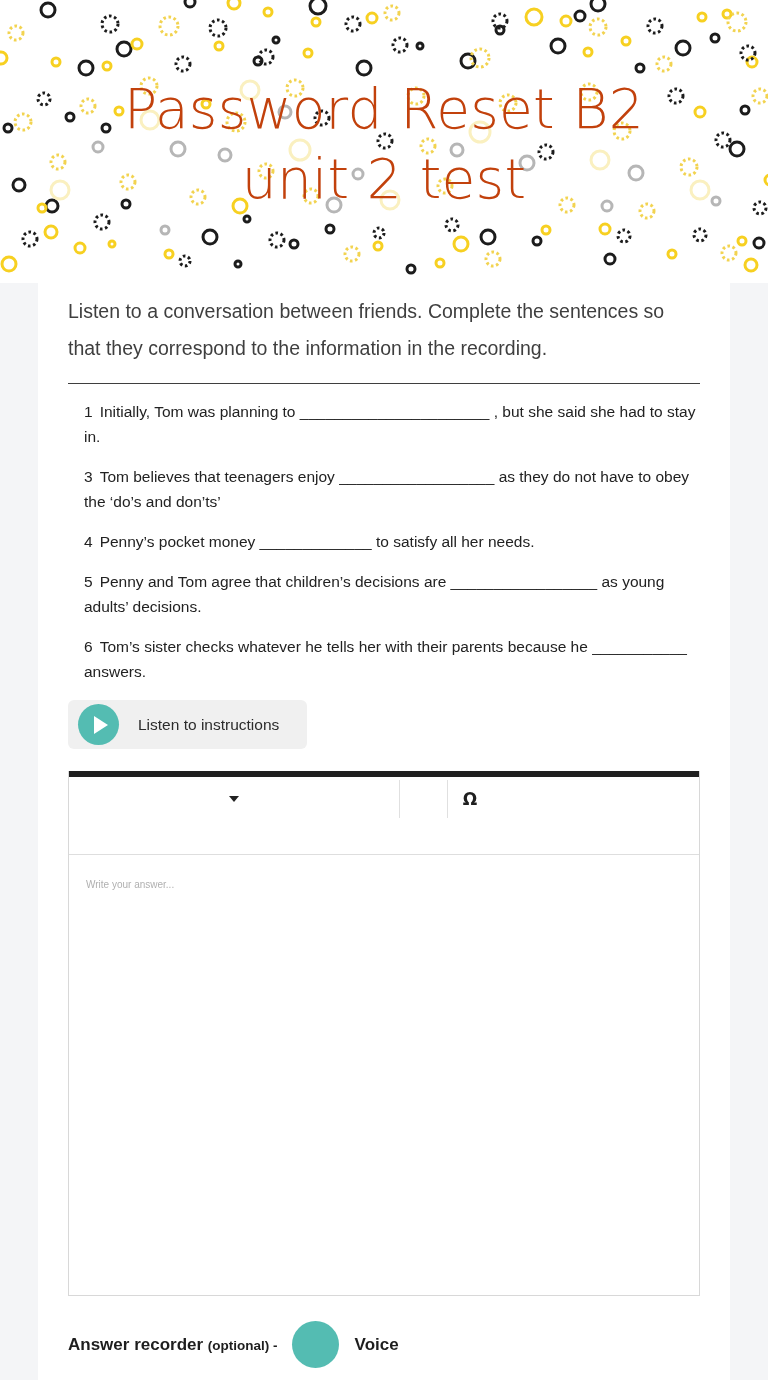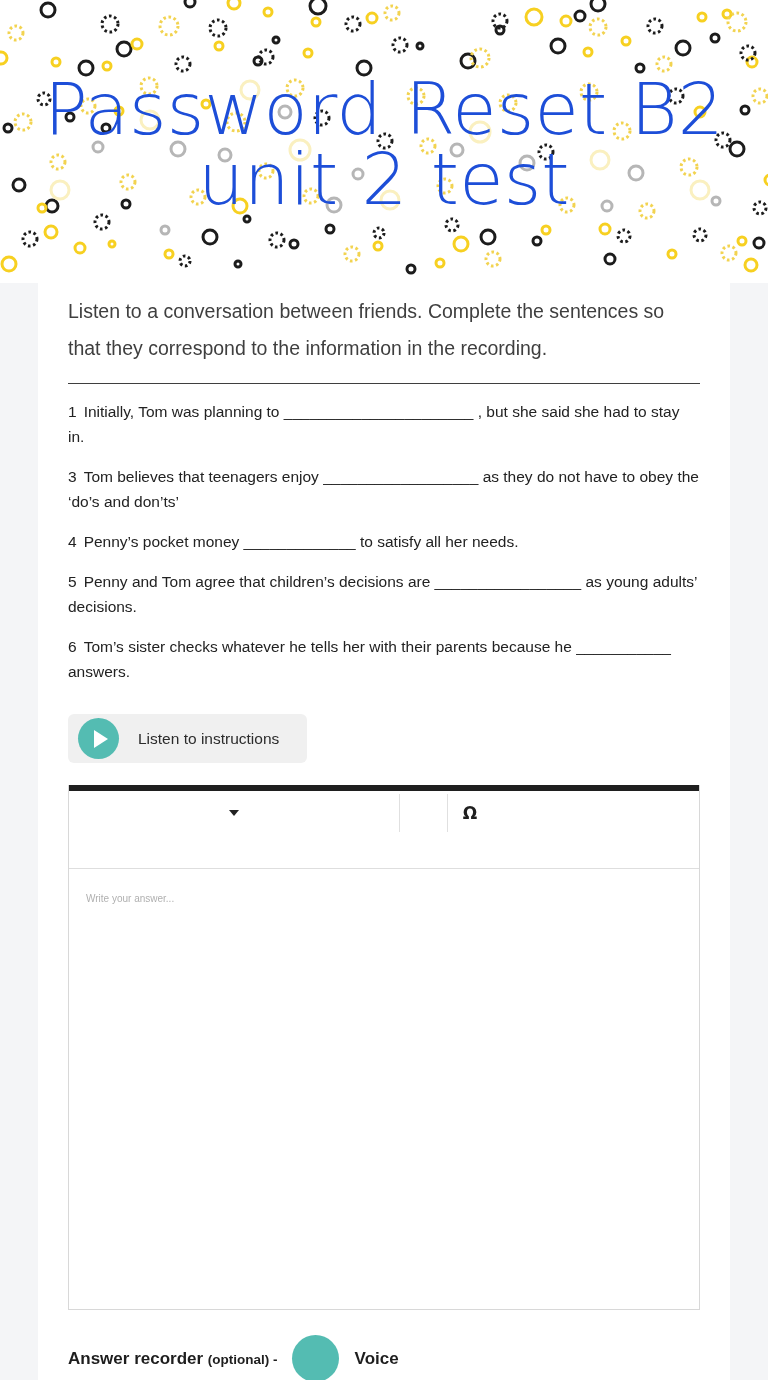--- a/index.html
+++ b/index.html
@@ -23,23 +23,23 @@
   .header-pattern {
     position: absolute; inset: 0;
     width: 768px; height: 290px;
   }
   .header-title {
     position: absolute;
     left: 0; right: 0; top: 74px;
     text-align: center;
     font-family: "DejaVu Sans", sans-serif;
     font-weight: 300;
-    font-size: 72px;
+    font-size: 55px;
     line-height: 70px;
-    color: #1d4ed8;
+    color: #c2410c;
     letter-spacing: 0.2px;
     z-index: 3;
     white-space: pre-line;
   }
 
   
   .card {
     position: absolute;
     left: 38px; top: 283px;
     width: 692px;
@@ -61,27 +61,27 @@
   .divider {
     margin: 16px 0 0 0;
     border: 0;
     border-top: 1.4px solid #3f3f3f;
   }
 
   .question {
     font-size: 15.5px;
     line-height: 25px;
     color: #222222;
-    margin: 15px 0 0 0;
+    margin: 15px 0 0 16px;
   }
   .question .qnum { margin-right: 7px; }
 
   
   .listen-btn {
-    margin-top: 30px;
+    margin-top: 16px;
     display: inline-flex;
     align-items: center;
     background: #f0f0f0;
     border-radius: 6px;
     height: 49px;
     padding: 0 28px 0 10px;
     cursor: pointer;
   }
   .play-circle {
     width: 41px; height: 41px;

